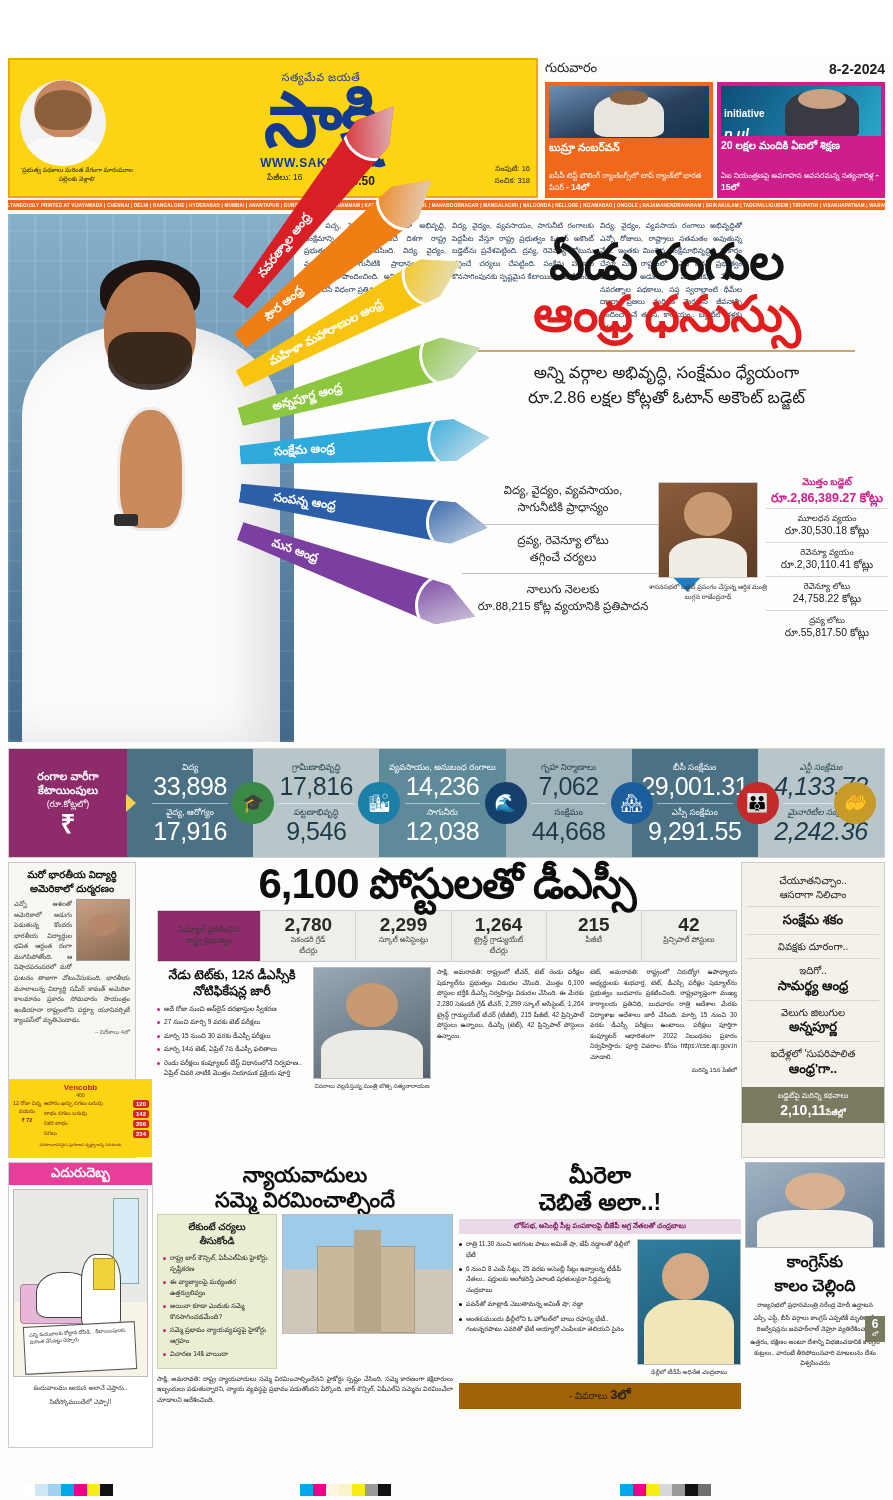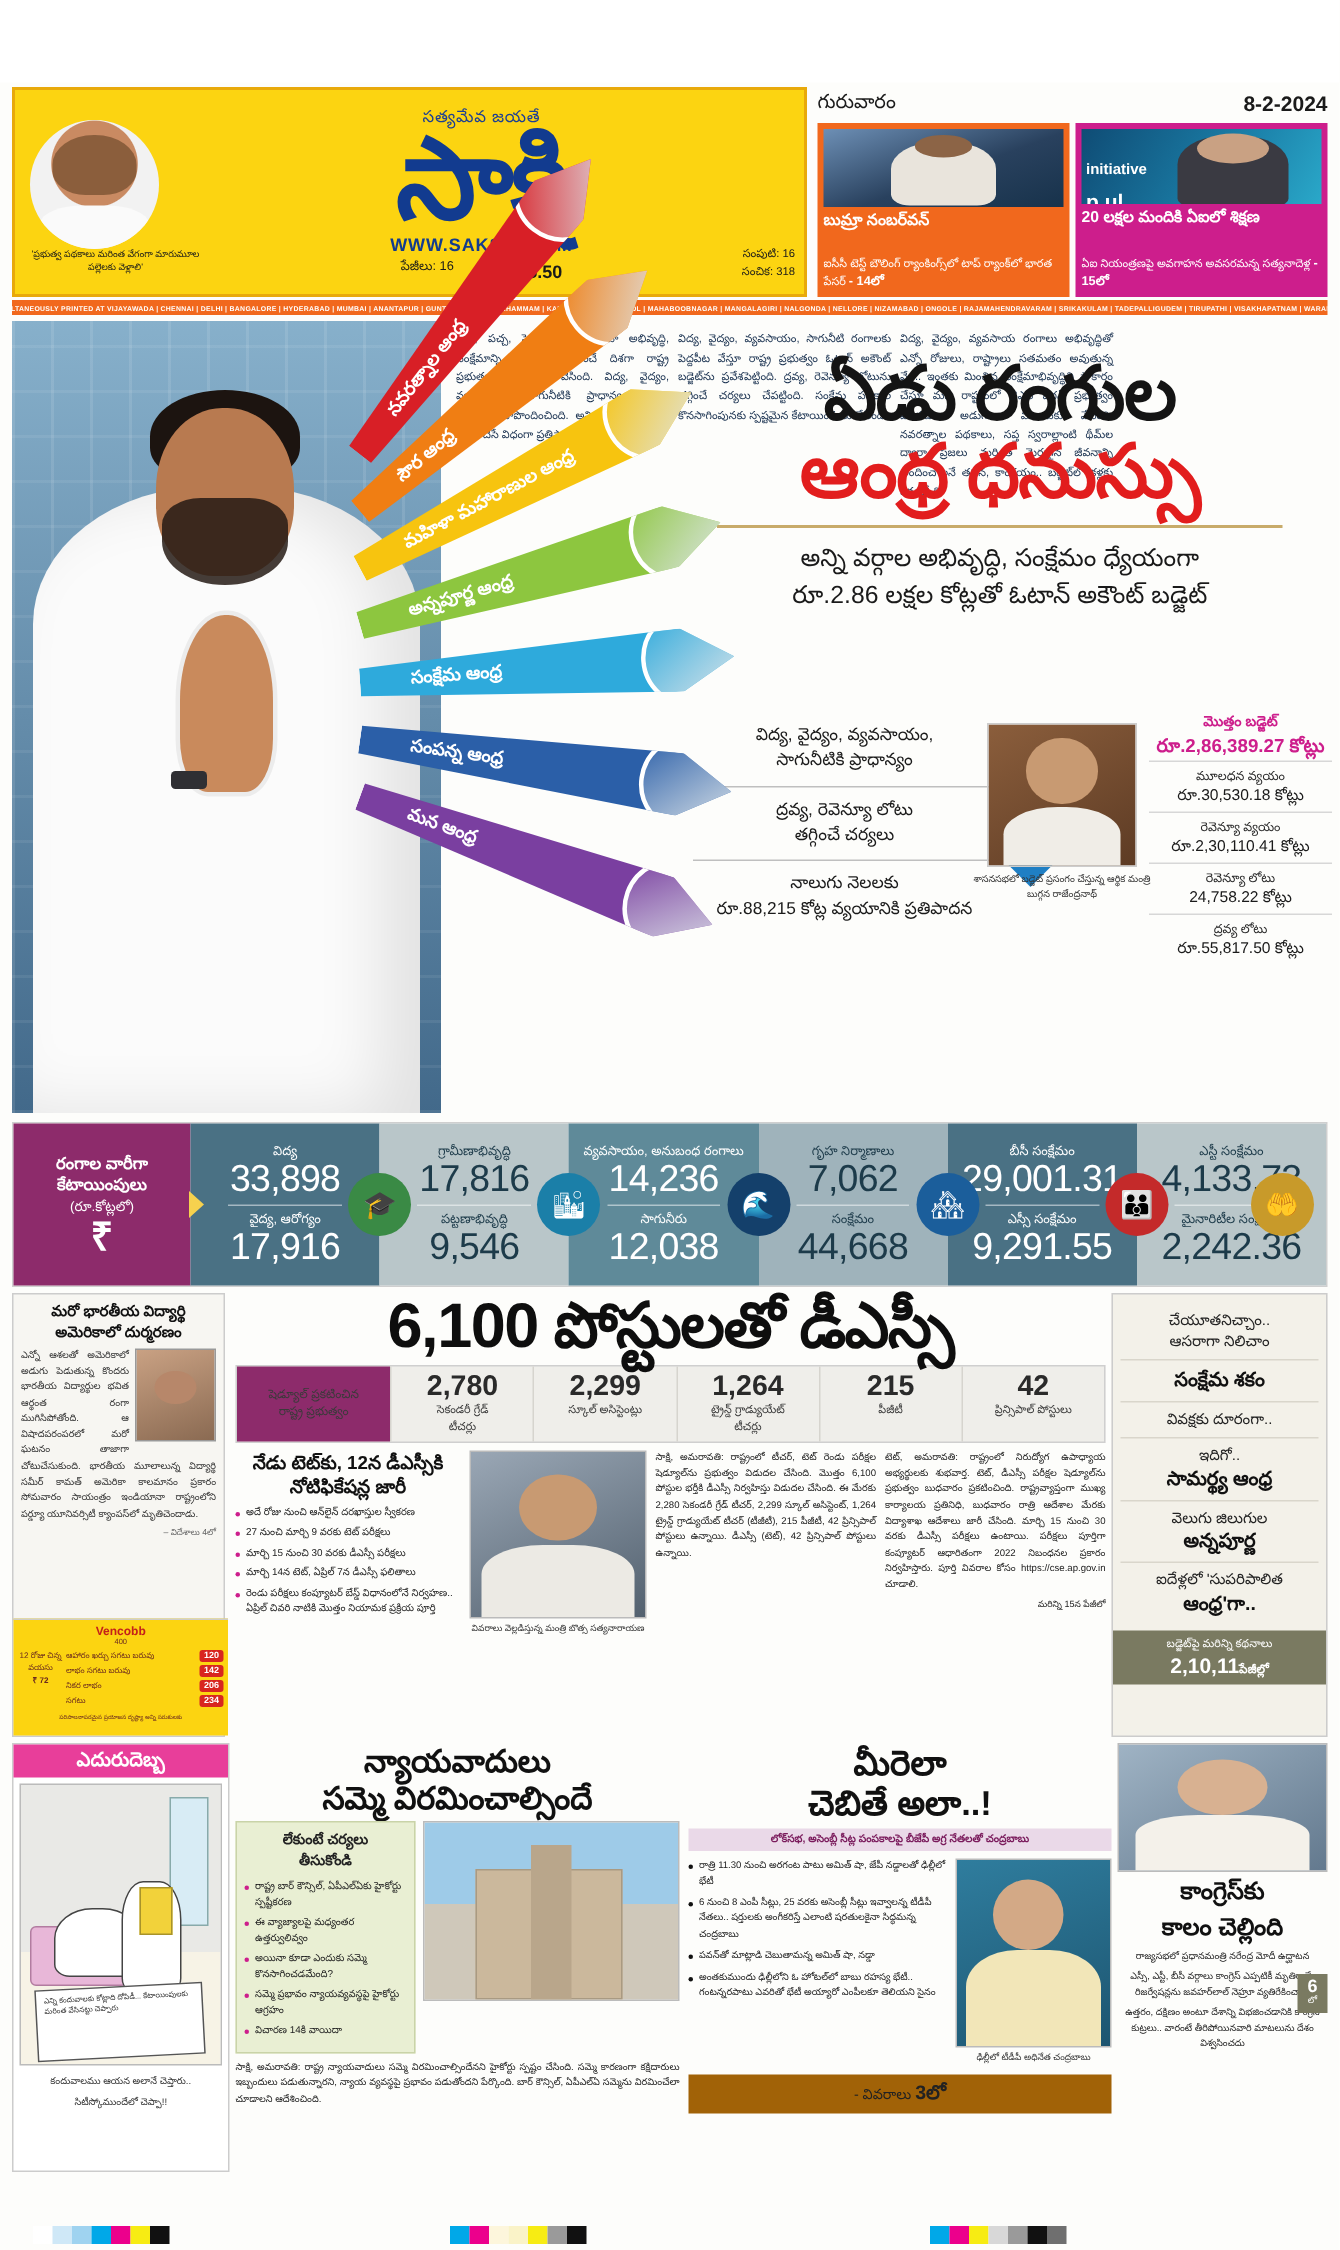--- a/index.html
+++ b/index.html
@@ -73,21 +73,21 @@
   .teaser.t1 { background:#f1681d; }
   .teaser.t2 { background:#cd1e8c; }
   .teaser-img { width:100%; height:60px; background:#2a4f7c; position:relative; overflow:hidden;padding-left:33px; }
   .teaser.t1 .teaser-img { background: linear-gradient(160deg,#6d8fb5,#29415e 55%,#17324b); }
   .teaser.t1 .teaser-img::after{ content:""; position:absolute; left:28%; top:18%; width:44%; height:80%; background:#e9e4dc; border-radius:42% 42% 18% 18%; }
   .teaser.t1 .teaser-img::before{ content:""; position:absolute; left:38%; top:8%; width:24%; height:28%; background:#8c6446; border-radius:50%; z-index:2;}
   .teaser.t2 .teaser-img { background: linear-gradient(120deg,#0f4c75,#1b7fa8 60%,#2aa8c9); }
   .teaser.t2 .teaser-img::after{ content:""; position:absolute; right:14%; top:10%; width:46%; height:92%; background:#3a3a42; border-radius:40% 40% 10% 10%; }
   .teaser.t2 .teaser-img::before{ content:""; position:absolute; right:22%; top:6%; width:30%; height:40%; background:#c9a183; border-radius:50%; z-index:2;}
   .teaser-word{ position:absolute; left:3px; top:22px; font-size:10px; font-weight:bold; color:#fff; z-index:3;}
-  .teaser-word2{ position:absolute; left:3px; top:40px; font-size:14px; font-weight:bold; color:#fff; z-index:3;}
+  .teaser-word2{ position:absolute; left:3px; top:40px; font-size:14px; font-weight:bold; color:#fff; z-index:3;font-style:italic;}
   .teaser-hd { font-size:10.5px; font-weight:bold; margin-top:3px; line-height:1.25; }
   .teaser-sub { font-size:7.4px; line-height:1.5; margin-top:16px; }
   .teaser-pg { font-weight:bold; font-size:8.5px; }
 
   
   .cities {
     position: absolute; left: 8px; top: 200px; width: 877px; height: 10px;
     background: #f1681d; color: #fff; font-size: 4.6px; letter-spacing: .2px;
     display: flex; align-items: center; justify-content: center; font-weight: bold;
     white-space: nowrap; overflow: hidden;
@@ -211,21 +211,21 @@
   .ss-cell .val { font-size:25px; font-weight:300; line-height:1.02; letter-spacing:-.5px; }
   .ss-div { width:60%; height:1px; background:rgba(255,255,255,.5); margin:3px 0; }
   .ss-icon {
     position:absolute; right:-21px; top:50%; margin-top:-21px; width:42px; height:42px; border-radius:50%;
     z-index:3; display:flex; align-items:center; justify-content:center; font-size:18px; color:#fff;
   }
 
   
   .mid { position:absolute; left:8px; top:862px; width:877px; height:296px; }
   .mid-left {
-    position:absolute; left:0; top:0; width:142px; height:296px;
+    position:absolute; left:0; top:0; width:128px; height:296px;
     border:1px solid #ccc; background:#f7f6f2; padding:5px;
   }
   .ml-hd { font-size:10px; font-weight:bold; text-align:center; line-height:1.35; color:#111; }
   .ml-body { font-size:6.4px; line-height:1.65; color:#333; text-align:justify; margin-top:4px; }
   .ml-photo { float:right; width:54px; height:62px; margin:0 0 3px 4px; background:linear-gradient(160deg,#c9a183,#8a6a52); border:1px solid #999;}
   .ml-photo::after{ content:""; display:block; margin:26% auto 0; width:54%; height:38%; background:#b7876a; border-radius:50%;}
   .ml-credit { font-size:5.8px; text-align:right; color:#666; margin-top:3px; }
   .ml-ad {
     position:absolute; left:0; bottom:0; width:143px; height:78px; background:#fcd411; border-top:1px solid #ccc;
     font-size:5.4px; color:#6b2a1f; padding:3px; overflow:hidden;
@@ -530,21 +530,21 @@
           <div class="ss-icon" style="background: rgb(27, 94, 155);">🏘</div>
         </div>
         <div class="ss-cell" style="background: rgb(74, 113, 132);">
           <div class="lbl">బీసీ సంక్షేమం</div>
           <div class="val">29,001.31</div>
           <div class="ss-div"></div>
           <div class="lbl">ఎస్సీ సంక్షేమం</div>
           <div class="val">9,291.55</div>
           <div class="ss-icon" style="background: rgb(196, 42, 42);">👪</div>
         </div>
-        <div class="ss-cell" style="background: rgb(185, 198, 201); color: rgb(29, 59, 74);">
+        <div class="ss-cell" style="background: rgb(185, 198, 201); color: rgb(29, 59, 74); font-style: italic;">
           <div class="lbl">ఎస్టీ సంక్షేమం</div>
           <div class="val">4,133.73</div>
           <div class="ss-div"></div>
           <div class="lbl">మైనారిటీల సంక్షేమం</div>
           <div class="val">2,242.36</div>
           <div class="ss-icon" style="background: rgb(200, 154, 42); right: 8px;">🤲</div>
         </div>
       </div>
   </div>
 

